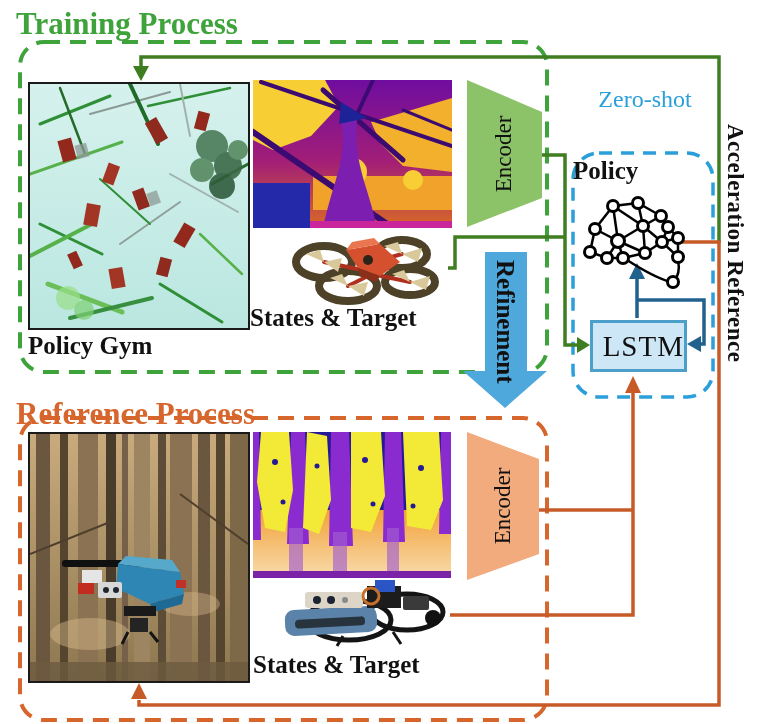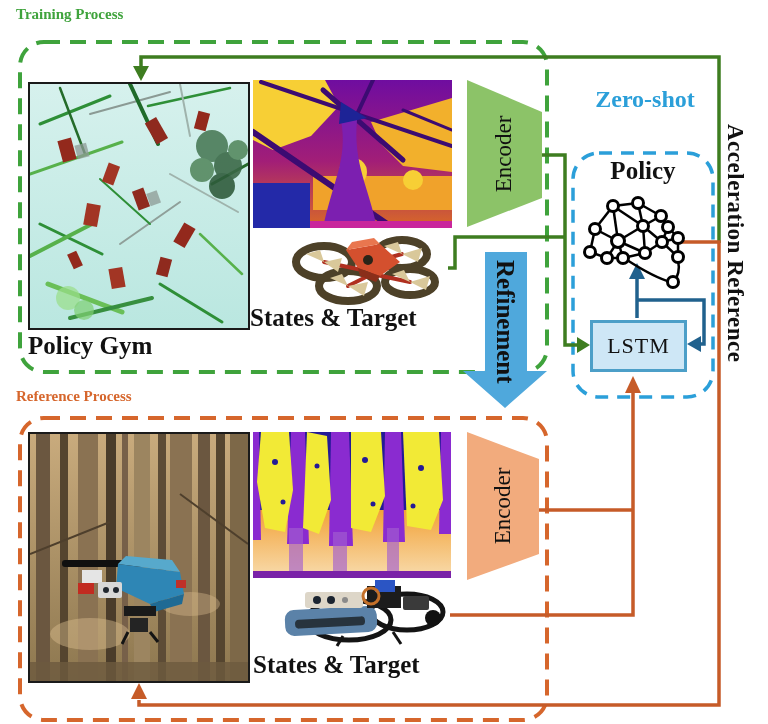--- a/index.html
+++ b/index.html
@@ -1,36 +1,36 @@
 <!DOCTYPE html>
 <html><head>
 <meta charset="utf-8">
 <style>
   html,body{margin:0;padding:0;background:#fff;}
   #figure{position:relative;width:768px;height:724px;background:#fff;overflow:hidden;
           font-family:"Liberation Serif","DejaVu Serif",serif;}
   .photo{position:absolute;overflow:hidden;}
   .photo svg{display:block;}
   .caption{position:absolute;text-align:left;font-weight:bold;color:#111;font-size:25px;z-index:6;}
-  .sec-title{position:absolute;font-weight:bold;font-size:15px;z-index:6;white-space:nowrap;text-align:center;}
+  .sec-title{position:absolute;font-weight:bold;font-size:31px;z-index:6;white-space:nowrap;text-align:center;}
   .green-t{color:#3FA33C;}
   .orange-t{color:#D6662C;}
   .blue-t{color:#2B9FD9;}
   #connectors{position:absolute;left:0;top:0;z-index:5;pointer-events:none;}
   .encoder{position:absolute;z-index:4;display:flex;align-items:center;justify-content:center;}
   .encoder svg{position:absolute;left:0;top:0;}
   .encoder .rot{position:relative;transform:rotate(-90deg);font-size:23px;color:#111;white-space:nowrap;z-index:2;}
-  #policy-label{position:absolute;left:573px;top:157px;width:140px;text-align:center;
+  #policy-label{position:absolute;left:573px;top:157px;width:140px;text-align:left;
                 font-weight:bold;font-size:25px;color:#111;z-index:6;}
   #zeroshot-title{position:absolute;left:563px;top:86px;width:164px;text-align:center;
-                  font-weight:bold;font-size:24px;line-height:1.12;z-index:6;}
+                  font-weight:normal;font-size:24px;line-height:1.12;z-index:6;}
   #brain{position:absolute;left:583px;top:190px;width:116px;height:110px;z-index:6;}
   #lstm-box{position:absolute;left:590px;top:320px;width:97px;height:52px;background:#CEE7F6;
-            border:3px solid #4C9FC8;box-sizing:border-box;display:flex;align-items:center;justify-content:center;
-            font-size:22px;color:#111;z-index:6;letter-spacing:1px;}
+            border:3px solid #4C9FC8;box-sizing:border-box;display:flex;align-items:center;justify-content:flex-end;
+            font-size:29px;color:#111;z-index:6;letter-spacing:1px;}
   #refinement-label{position:absolute;left:491px;top:260px;writing-mode:vertical-rl;
             font-weight:bold;font-size:25px;color:#111;z-index:6;}
   #acceleration-label{position:absolute;left:722px;top:124px;writing-mode:vertical-rl;
             font-weight:bold;font-size:23px;color:#111;z-index:6;letter-spacing:0.5px;}
 </style>
 </head>
 <body>
 
 <div id="figure">
 
@@ -349,21 +349,21 @@
           <circle cx="62" cy="63" r="5.5"></circle>
         <circle cx="79" cy="52" r="5.5"></circle>
           <circle cx="95" cy="67" r="5.5"></circle>
           <circle cx="90" cy="92" r="5.5"></circle>
       </g>
     </svg>
   </div>
 
   <div class="sec-title green-t" style="left:16px;top:6px;">Training Process</div>
 
-  <div class="sec-title orange-t" style="left:16px;top:388px;">Reference Process</div>
+  <div class="sec-title orange-t" style="left:16px;top:396px;">Reference Process</div>
 
   <div id="zeroshot-title" class="blue-t">
     <div>Zero-shot</div>
   </div>
 
   <div id="policy-label">Policy</div>
 
   <div id="lstm-box">
     <span>LSTM</span>
   </div>

